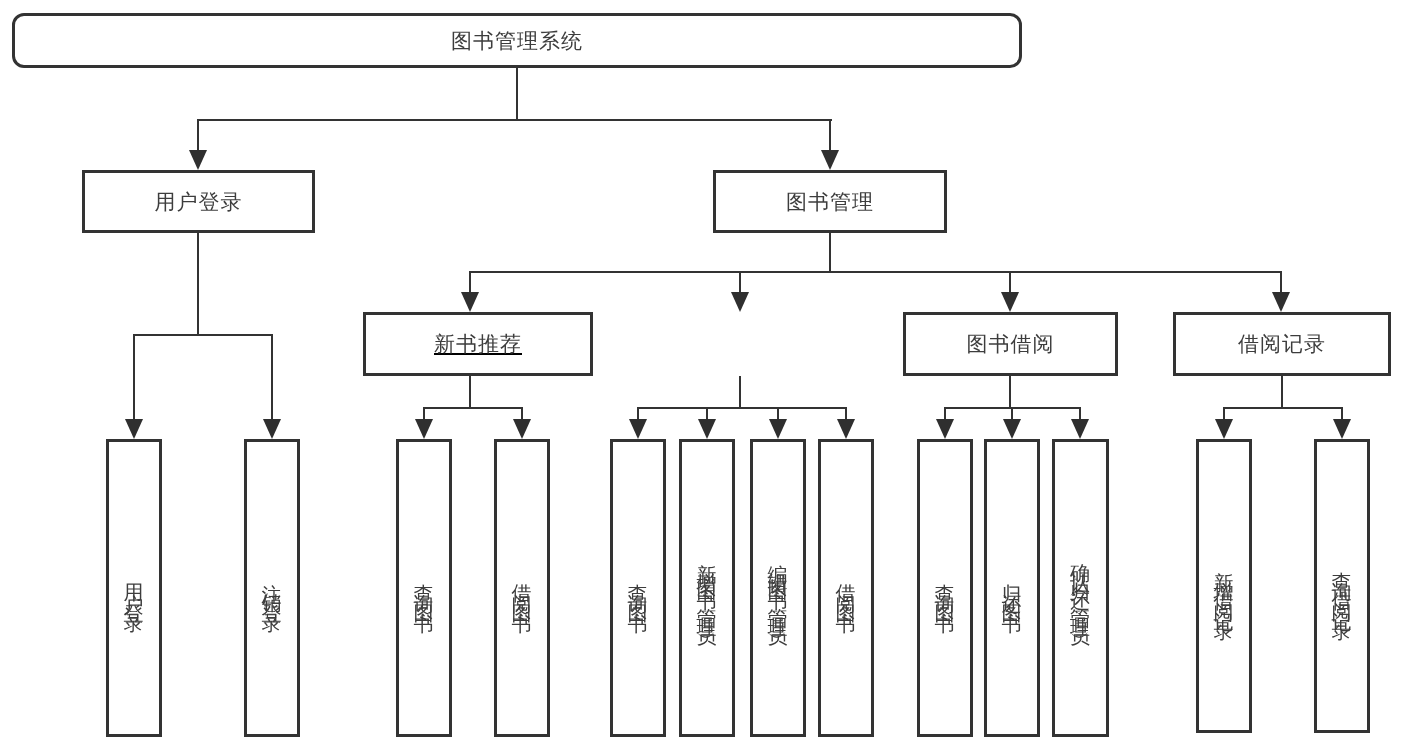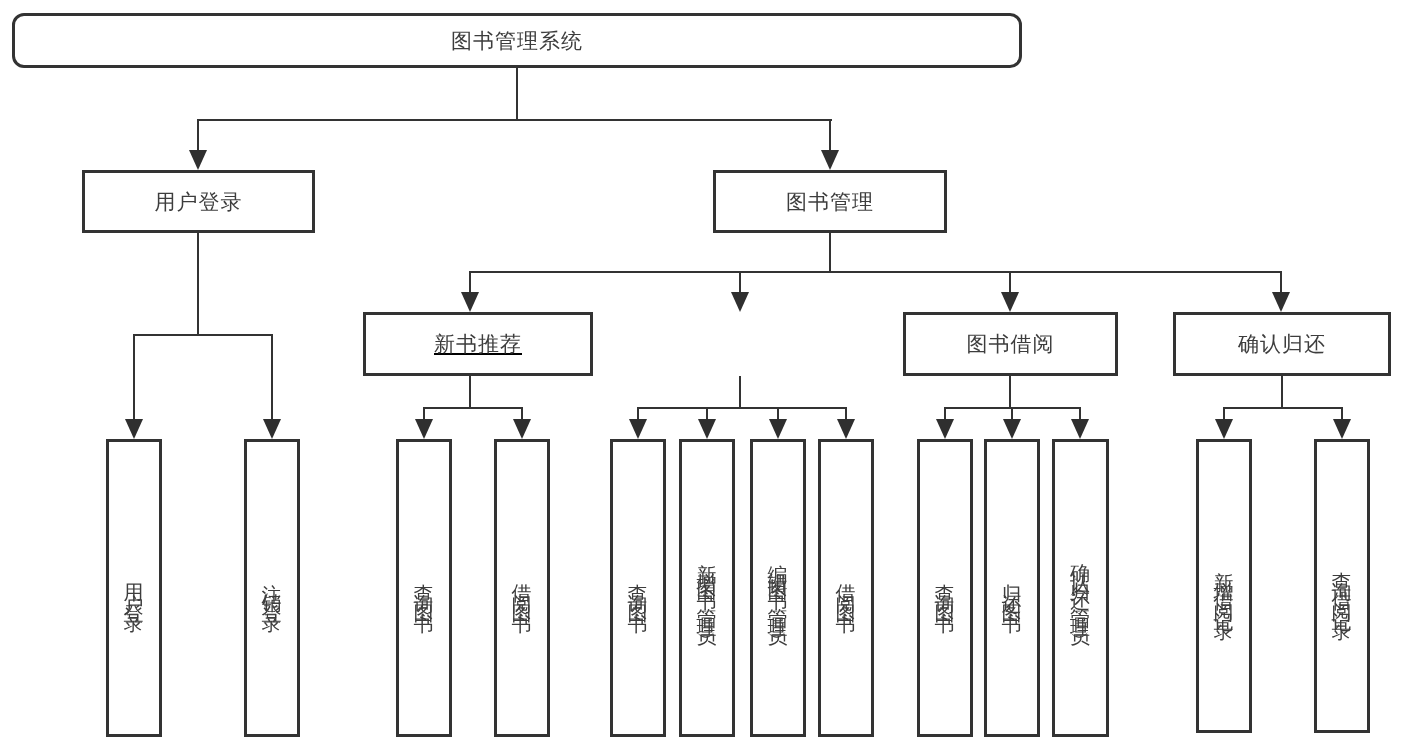--- a/index.html
+++ b/index.html
@@ -118,21 +118,21 @@
   <div class="arr" style="left:1001px; top:292px;"></div>
   <div class="arr" style="left:1272px; top:292px;"></div>
 
   <div class="hbox" style="left:363px; top:312px; width:230px; height:64px;text-decoration:underline;">
     <span>新书推荐</span>
   </div>
   <div class="hbox" style="left:903px; top:312px; width:215px; height:64px;">
     <span>图书借阅</span>
   </div>
   <div class="hbox" style="left:1173px; top:312px; width:218px; height:64px;">
-    <span>确认归还</span>
+    <span>借阅记录</span>
   </div>
 
   <div class="ln" style="left:469px; top:376px; width:2px; height:33px;"></div>
   <div class="ln" style="left:423px; top:407px; width:100px; height:2px;"></div>
   <div class="ln" style="left:423px; top:407px; width:2px; height:16px;"></div>
   <div class="ln" style="left:521px; top:407px; width:2px; height:16px;"></div>
   <div class="arr" style="left:415px; top:419px;"></div>
   <div class="arr" style="left:513px; top:419px;"></div>
 
   <div class="ln" style="left:739px; top:376px; width:2px; height:33px;"></div>

